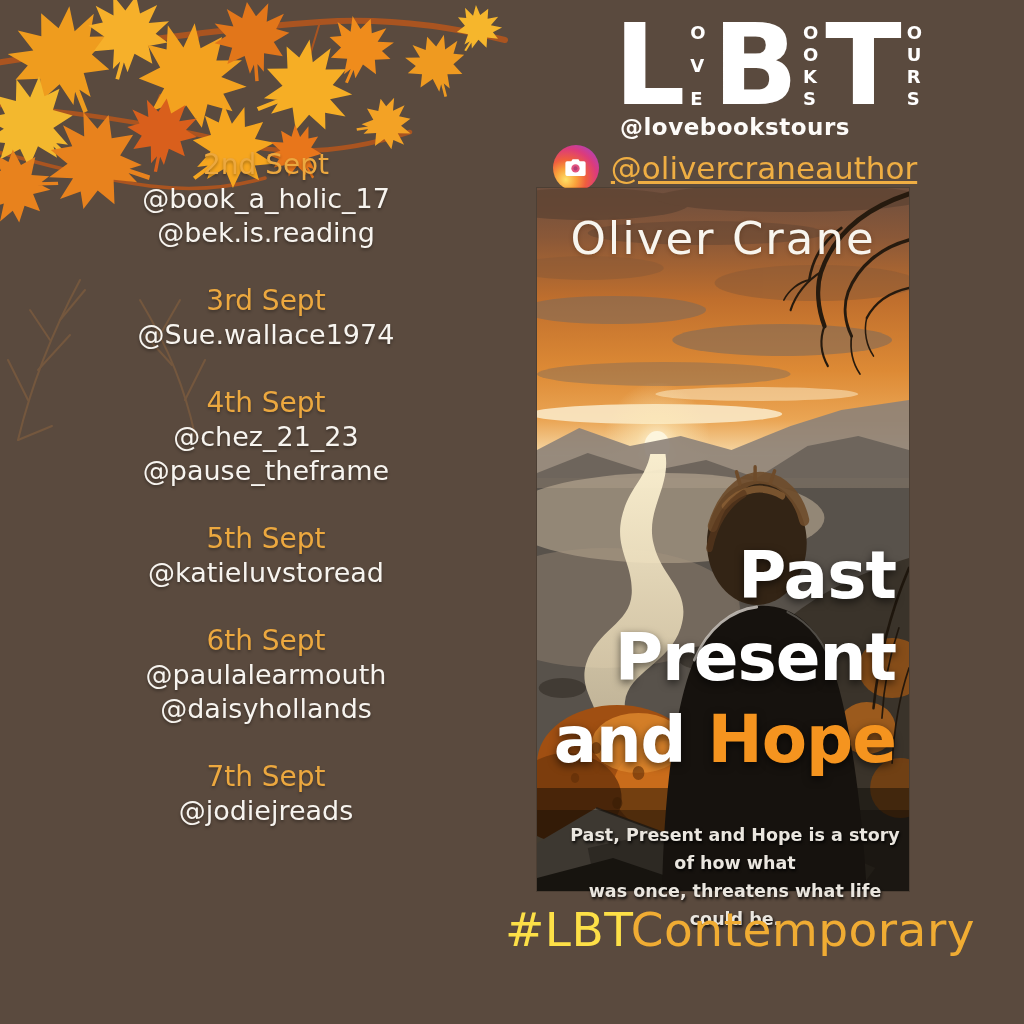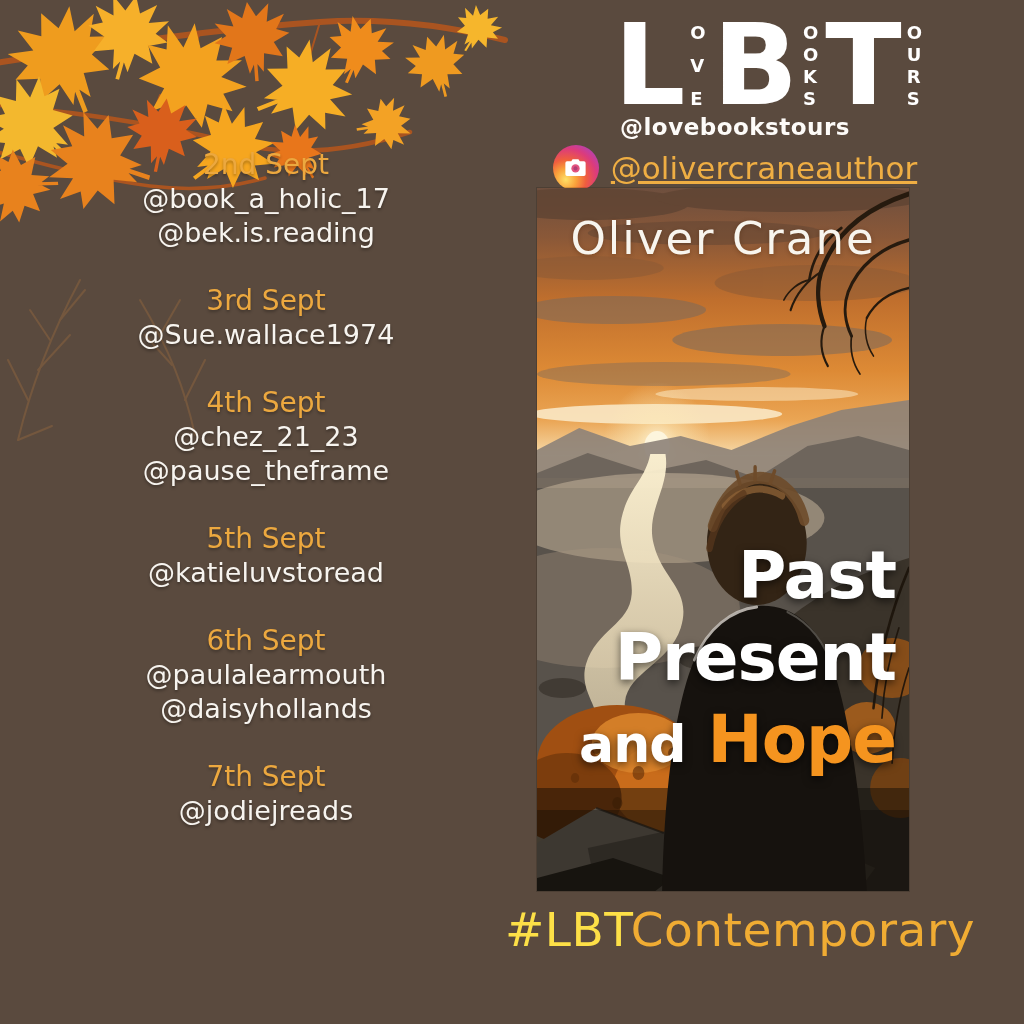--- a/index.html
+++ b/index.html
@@ -60,21 +60,21 @@
   .cover-author{
     position:absolute;top:24px;left:0;width:100%;text-align:center;
     color:#f8f5ee;font-size:45px;font-weight:400;letter-spacing:2px;
     text-shadow:0 1px 4px rgba(60,30,0,.35);
   }
   .cover-title{position:absolute;right:13px;top:347px;text-align:right;}
   .title-line{
     color:#ffffff;font-size:66px;font-weight:bold;line-height:82px;
     letter-spacing:-1px;text-shadow:0 3px 8px rgba(0,0,0,.6);
   }
-  .title-and{font-size:52px;color:#ffffff;font-weight:bold;}
+  .title-and{font-size:64px;color:#ffffff;font-weight:bold;}
   .title-hope{font-size:66px;color:#f5941f;font-weight:bold;}
   .cover-tagline{
     position:absolute;left:28px;right:4px;top:633px;text-align:center;
     color:#eae6df;font-size:17.5px;font-weight:bold;line-height:1.6;
     text-shadow:1px 2px 3px rgba(0,0,0,.9);
   }
   .cover-tagline span{display:block;}
   
   .hashtag{
     position:absolute;left:500px;top:902px;width:480px;text-align:center;
@@ -338,19 +338,23 @@
 
     <div class="cover-title">
       <div class="title-line">Past</div>
       <div class="title-line">Present</div>
       <div class="title-line">
         <span class="title-and">and</span>
         <span class="title-hope">Hope</span>
       </div>
     </div>
 
+    <div class="cover-tagline">
+      <span>Past, Present and Hope is a story of how what</span>
+      <span>was once, threatens what life could be.</span>
+    </div>
   </div>
 
   <div class="hashtag">
     <span class="hash-white">#LBT</span><span class="hash-gold">Contemporary</span>
   </div>
 
 </div>
 
 </body></html>

